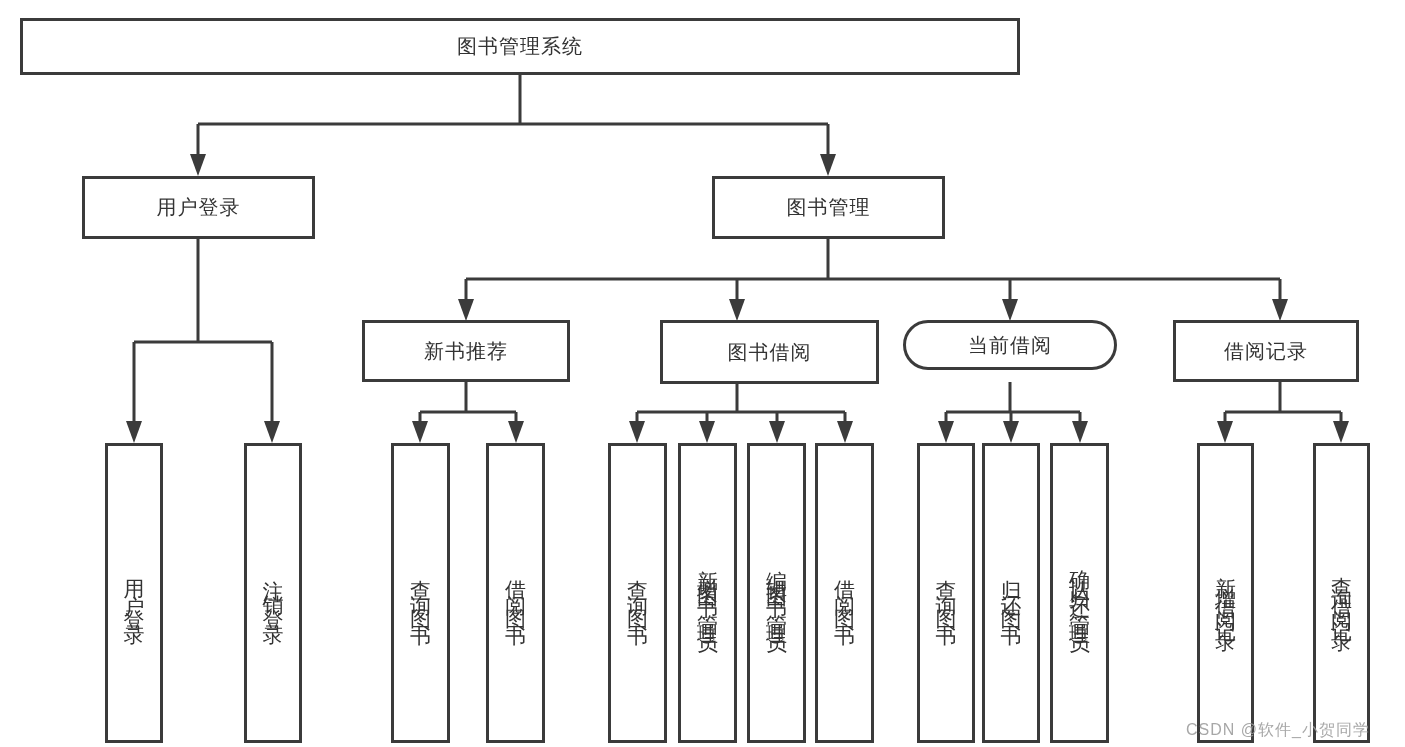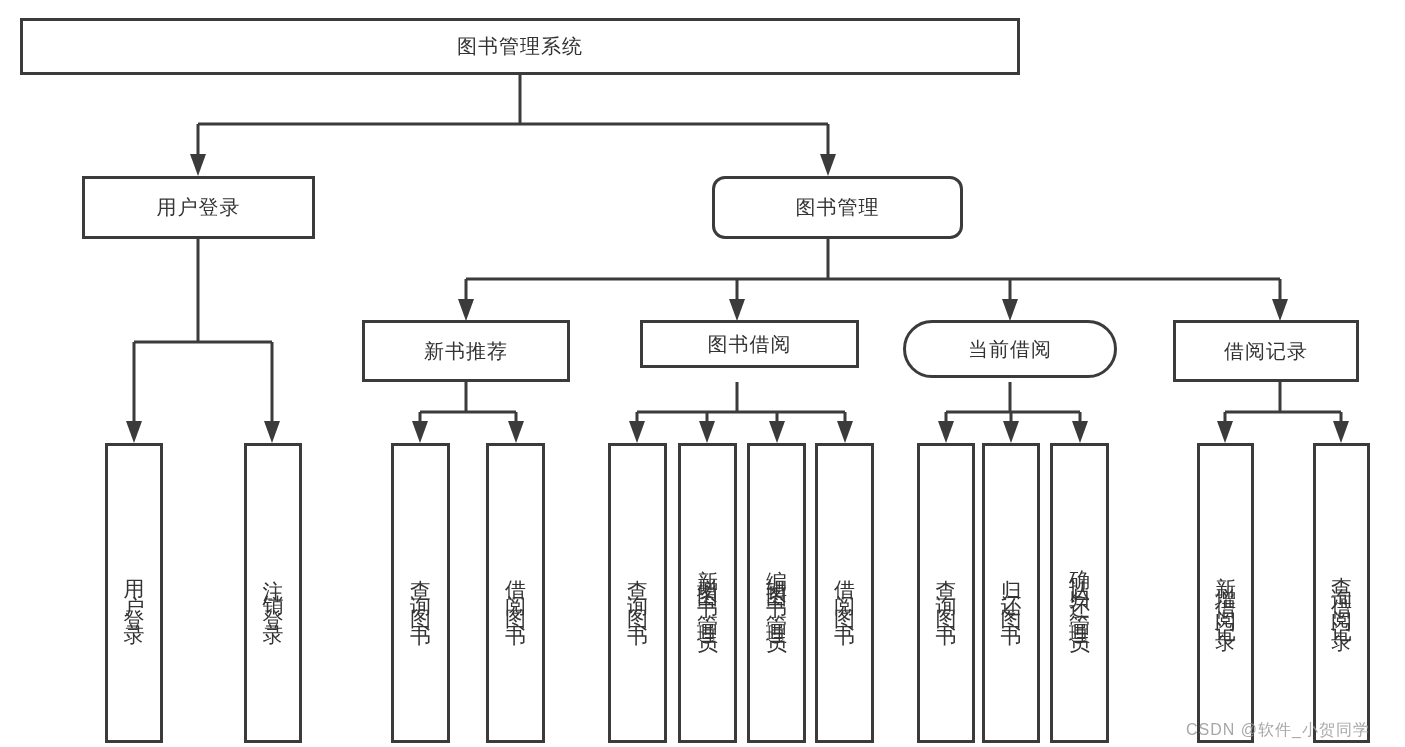--- a/index.html
+++ b/index.html
@@ -36,25 +36,25 @@
     color:var(--text);
     white-space:nowrap;
   }
   .leaf span.mid{letter-spacing:11px;}
   .leaf span.tight{letter-spacing:9px;}
 
   
   #box-root{left:20px;top:12px;width:1000px;height:57px;}
   
   #box-l2-0{left:82px;top:170px;width:233px;height:63px;}
-  #box-l2-1{left:712px;top:170px;width:251px;height:63px;border-radius:13px;}
+  #box-l2-1{left:712px;top:170px;width:233px;height:63px;}
   
   #box-l3-0{left:362px;top:314px;width:208px;height:62px;}
-  #box-l3-1{left:640px;top:314px;width:219px;height:48px;}
-  #box-l3-2{left:903px;top:314px;width:214px;height:58px;border-radius:29px;}
+  #box-l3-1{left:660px;top:314px;width:219px;height:64px;}
+  #box-l3-2{left:903px;top:314px;width:214px;height:50px;border-radius:29px;}
   #box-l3-3{left:1173px;top:314px;width:186px;height:62px;}
   
   .leaf{top:437px;height:300px;}
   #leaf-0-0{left:105px;width:58px;}
   #leaf-0-1{left:244px;width:58px;}
   #leaf-1-0{left:391px;width:59px;}
   #leaf-1-1{left:486px;width:59px;}
   #leaf-2-0{left:608px;width:59px;}
   #leaf-2-1{left:678px;width:59px;}
   #leaf-2-2{left:747px;width:59px;}

